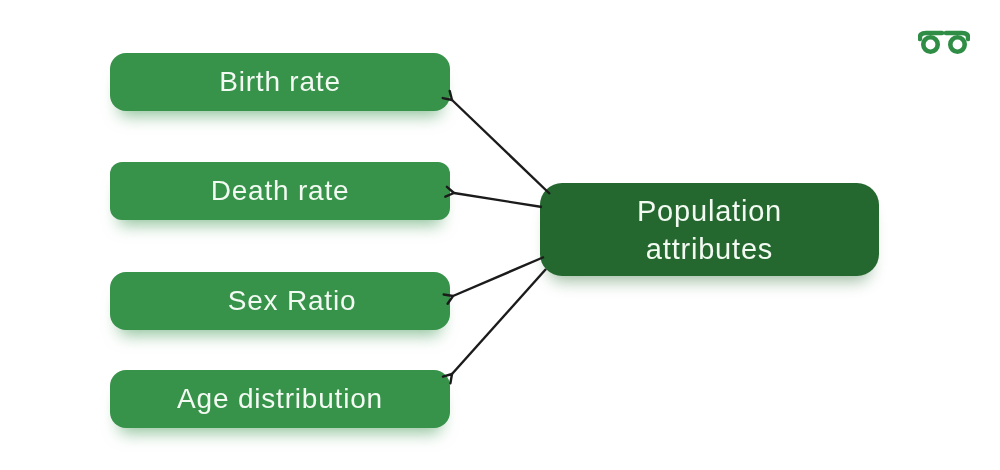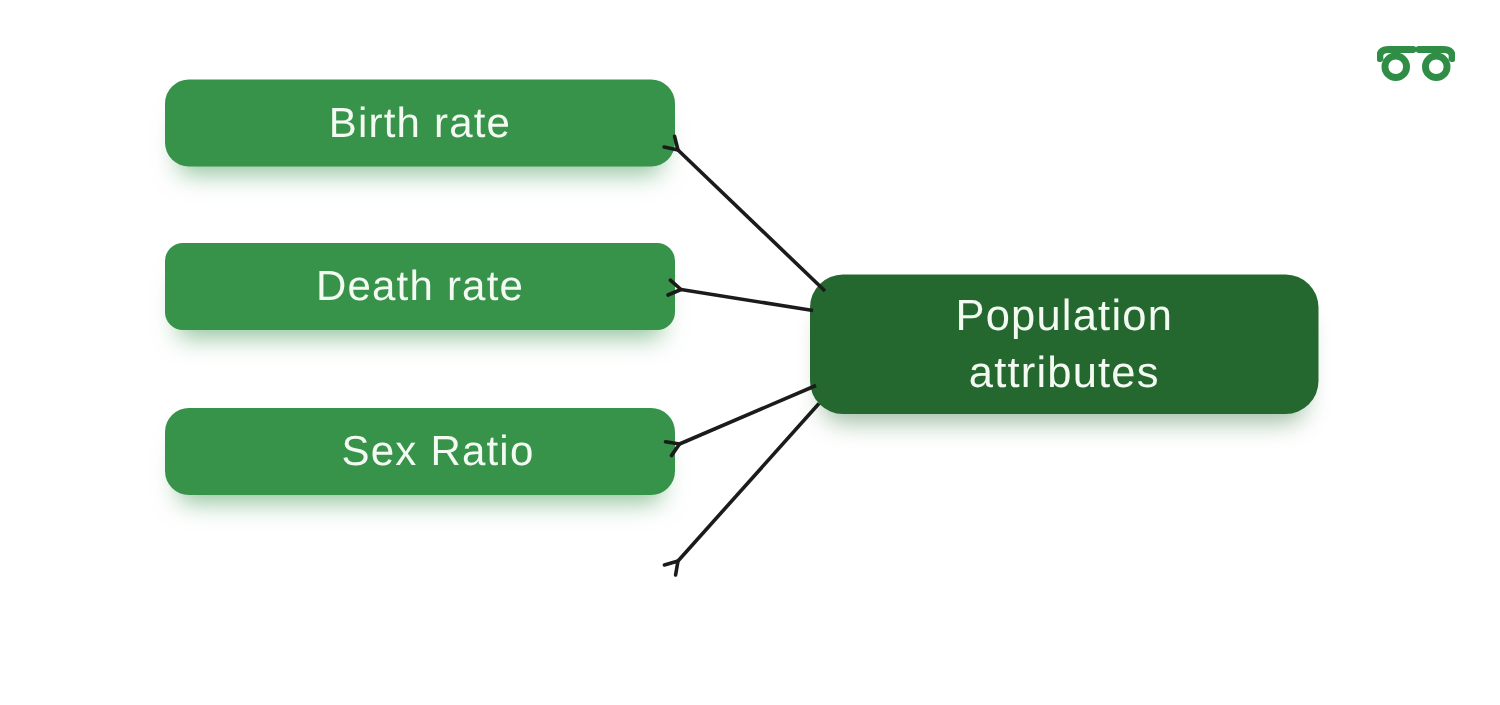--- a/index.html
+++ b/index.html
@@ -88,20 +88,23 @@
 
   <div class="node attr-node n0">
     <span>Birth rate</span>
   </div>
   <div class="node attr-node n1">
     <span>Death rate</span>
   </div>
   <div class="node attr-node n2">
     <span>Sex Ratio</span>
   </div>
+  <div class="node attr-node n3">
+    <span>Age distribution</span>
+  </div>
 
   <div class="node center-node">
     <div class="label-wrap">Population attributes</div>
   </div>
 
   <svg class="logo" viewBox="0 0 52 32">
     <g fill="none" stroke="#2f8d46" stroke-width="4.6" stroke-linecap="round">
       <path d="M 2 13 Q 1 7, 8 7 L 24 7"></path>
       <circle cx="12.5" cy="18.5" r="7.2"></circle>
       <path d="M 50 13 Q 51 7, 44 7 L 28 7"></path>

